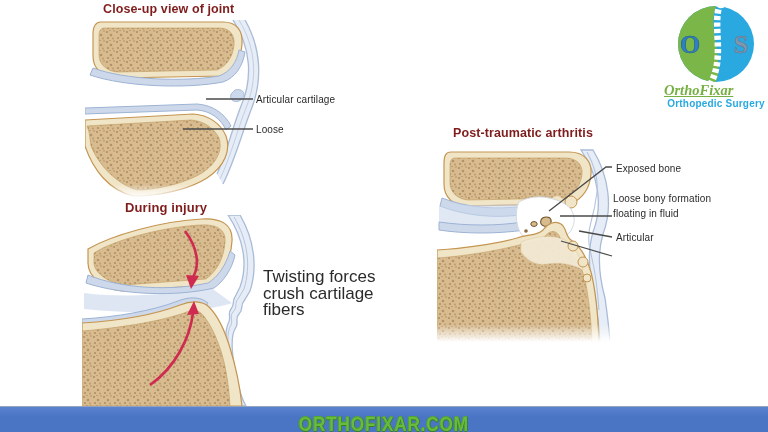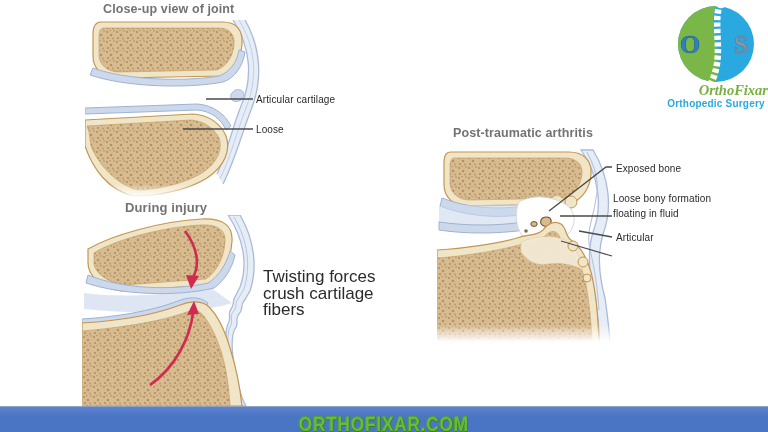--- a/index.html
+++ b/index.html
@@ -2,36 +2,36 @@
 <html><head>
 <meta charset="utf-8">
 <style>
   html,body{margin:0;padding:0;background:#fff;}
   .stage{
     position:relative;width:768px;height:432px;overflow:hidden;
     background:#ffffff;font-family:"Liberation Sans",sans-serif;
   }
   .abs{position:absolute;}
   .panel-title{
-    font-size:12.5px;font-weight:bold;color:#737373;white-space:nowrap;
+    font-size:12.5px;font-weight:bold;color:#7f1d1d;white-space:nowrap;
     letter-spacing:.1px;
   }
   .anno{
     font-size:10px;color:#2b2b2b;line-height:15px;letter-spacing:.1px;
   }
   .caption{
     font-size:17px;color:#2b2b2b;line-height:16.5px;width:118px;
   }
   #leader-overlay{position:absolute;left:0;top:0;pointer-events:none;}
   
   .logo{left:664px;top:2px;width:104px;height:112px;}
   .logo-name{
-    position:absolute;left:0;top:80px;width:104px;text-align:right;
+    position:absolute;left:0;top:80px;width:104px;text-align:left;
     font-family:"Liberation Serif",serif;font-style:italic;font-weight:bold;
-    font-size:14.5px;color:#76b043;
+    font-size:14.5px;color:#76b043;text-decoration:underline;
   }
   .logo-tagline{
     position:absolute;left:-8px;top:96px;width:120px;text-align:center;
     font-weight:bold;font-size:10px;color:#2aa9e0;letter-spacing:.2px;
   }
   
   .footer-bar{
     left:0;top:406px;width:768px;height:34px;
     background:linear-gradient(#5b83d0,#4a74c4 30%,#4a74c4 82%,#3a5fae);
     border-top:1px solid #93a2bd;box-sizing:border-box;

